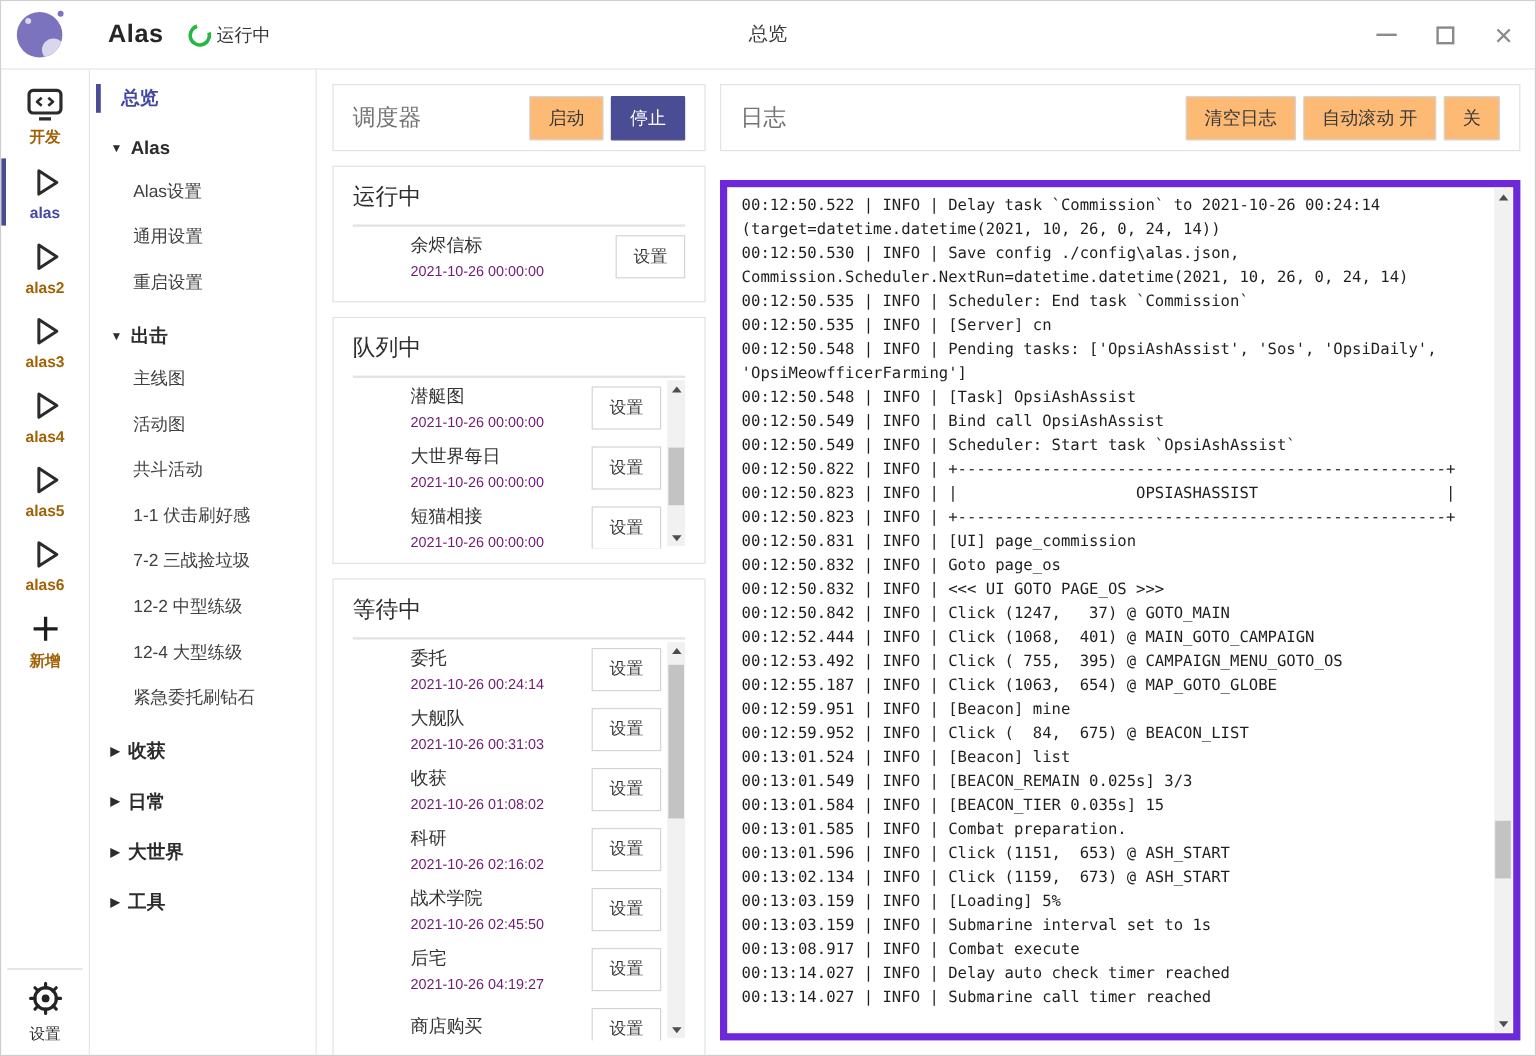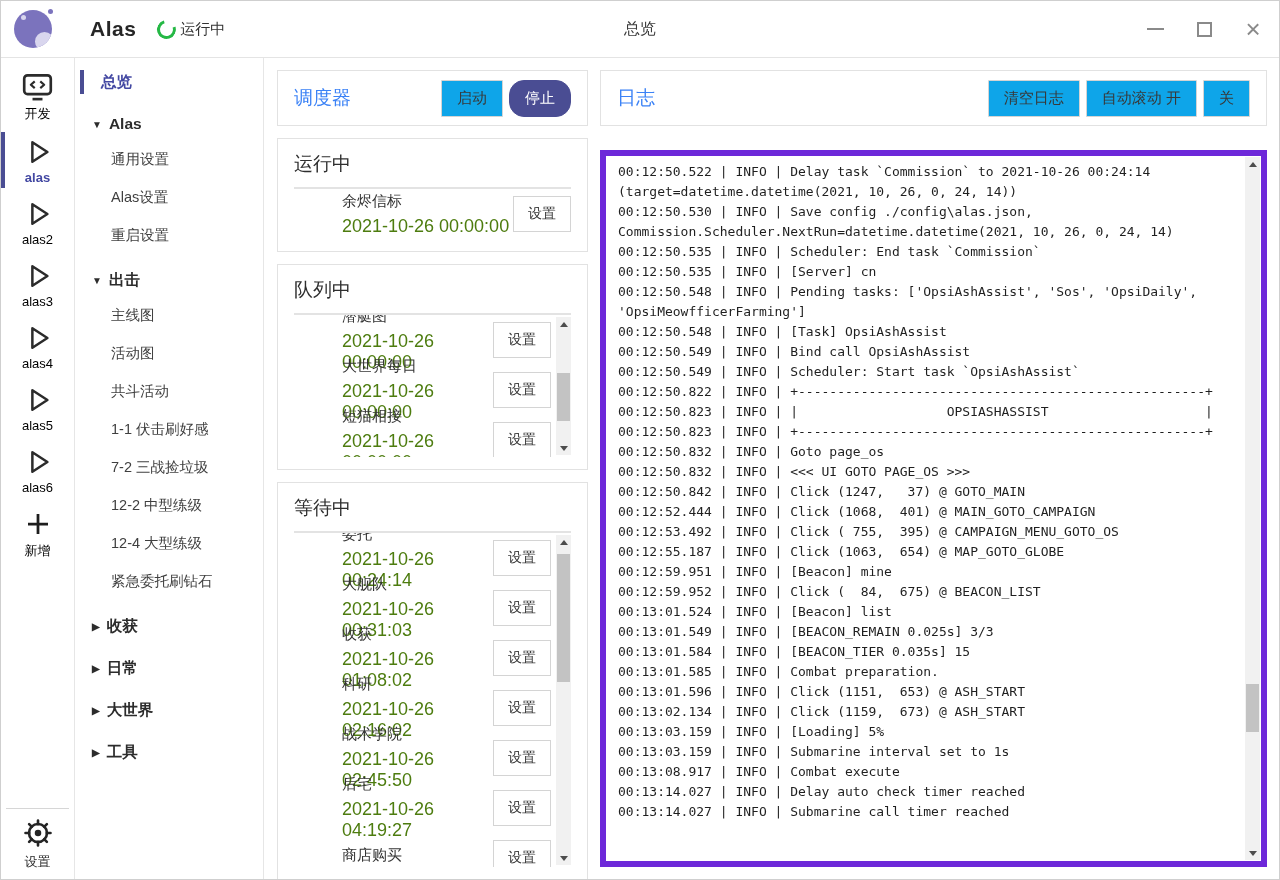--- a/index.html
+++ b/index.html
@@ -24,51 +24,51 @@
   .wc-min i { width:17px; height:2px; background:#8a8a8a; display:block; }
   .wc-max i { width:15px; height:15px; border:2px solid #8a8a8a; display:block; }
   .wc-close { font-size:26px; color:#8a8a8a; line-height:16px; font-weight:400; }
 
   .main { flex:1; display:flex; min-height:0; }
 
   
   .rail { width:74px; flex:0 0 74px; border-right:1px solid #e6e6e6; display:flex; flex-direction:column; align-items:stretch; padding-top:6px; }
   .rail-item { position:relative; display:flex; flex-direction:column; align-items:center; padding:7px 0 6px; cursor:pointer; }
   .rail-item .ric { height:32px; display:flex; align-items:center; justify-content:center; }
-  .rail-item .rlabel { font-size:13px; color:#000000; margin-top:2px; }
+  .rail-item .rlabel { font-size:13px; color:#a16207; margin-top:2px;font-weight:bold; }
   .rail-item.active::before { content:""; position:absolute; left:0; top:3px; bottom:3px; width:4px; background:#4a4d93; }
   .rail-item.active .rlabel { color:#4348a2; font-weight:bold; }
   .rail-spacer { flex:1; }
   .rail-settings { border-top:1px solid #d6d6d6; margin:0 5px; padding:9px 0 8px; display:flex; flex-direction:column; align-items:center; cursor:pointer; }
   .rail-settings .rlabel { font-size:13px; color:#2d2d2d; margin-top:1px; }
 
   
   .menu { width:189px; flex:0 0 189px; border-right:1px solid #e6e6e6; padding-top:8px; overflow:hidden; }
   .menu-overview { position:relative; height:32px; display:flex; align-items:center; padding-left:26px; font-size:15.5px; font-weight:600; color:#4348a2; cursor:pointer; }
   .menu-overview::before { content:""; position:absolute; left:5px; top:4px; bottom:4px; width:4px; background:#4a4d93; }
   .menu-group-header { margin-top:10px; height:32px; display:flex; align-items:center; padding-left:17px; font-size:15.5px; font-weight:600; color:#2c2c2c; cursor:pointer; }
   .menu-group-header .tri { font-size:10px; margin-right:7px; color:#2c2c2c; }
   .menu-sub-item { height:38px; display:flex; align-items:center; padding-left:36px; font-size:14.5px; color:#3f3f3f; cursor:pointer; }
 
   
   .col-mid { width:336px; flex:0 0 336px; padding:12px 12px 0 13px; }
   .panel { border:1px solid #e2e2e2; background:#fff; margin-bottom:12px; }
   .panel-row-head { height:56px; display:flex; align-items:center; padding:0 16px; }
-  .panel-title { font-size:19px; color:#3b82f6; flex:1; }
-  .btn { border:1px solid #d4d4d4; background:#0ea5e9; color:#383838; font-size:15px; padding:8px 15px; font-family:inherit; cursor:pointer; border-radius:1px; }
+  .panel-title { font-size:19px; color:#737373; flex:1; }
+  .btn { border:1px solid #d4d4d4; background:#fdba74; color:#383838; font-size:15px; padding:8px 15px; font-family:inherit; cursor:pointer; border-radius:1px; }
   .btn + .btn { margin-left:6px; }
-  .btn.primary { background:#4a4d93; border-color:#4a4d93; color:#fff;border-radius:15px; }
+  .btn.primary { background:#4a4d93; border-color:#4a4d93; color:#fff; }
   .panel-body { padding:12px 16px 12px 16px; }
   .panel-body h2 { font-size:19px; font-weight:normal; color:#2e2e2e; padding-bottom:10px; border-bottom:2px solid #e3e3e3; }
   .task-list { position:relative;margin-left:48px; }
   .task-list.scrolly { overflow:hidden; padding-right:20px; }
   .task-row { display:flex; align-items:center; height:50px; }
   .task-info { flex:1; min-width:0; }
   .task-name { font-size:15px; color:#333; }
-  .task-time { font-size:18px; color:#4d7c0f; margin-top:5px; }
+  .task-time { font-size:12px; color:#701a75; margin-top:5px; }
   .btn-small { border:1px solid #d4d4d4; background:#fff; color:#383838; font-size:14px; padding:8px 14px; font-family:inherit; cursor:pointer; }
   .list-clip { overflow:hidden; position:relative; }
 
   
   .sbar { position:absolute; right:0; top:2px; bottom:2px; width:15px; background:#f1f1f1; display:flex; flex-direction:column; }
   .sb-arrow { height:14px; flex:0 0 14px; display:flex; align-items:center; justify-content:center; cursor:pointer; }
   .sb-arrow.up::after { content:""; border-left:4px solid transparent; border-right:4px solid transparent; border-bottom:5px solid #4d4d4d; }
   .sb-arrow.down::after { content:""; border-left:4px solid transparent; border-right:4px solid transparent; border-top:5px solid #4d4d4d; }
   .sb-track { flex:1; position:relative; }
   .sb-thumb { position:absolute; left:1px; right:1px; background:#c3c3c3; cursor:pointer; }
@@ -193,22 +193,22 @@
       </div>
     </div>
 
     <div class="menu">
       <div class="menu-overview">总览</div>
       <div id="menu-groups">
           <div class="menu-group-header">
             <span class="tri">▼</span>
             <span>Alas</span>
           </div>
+          <div class="menu-sub-item">Alas设置</div>
           <div class="menu-sub-item">通用设置</div>
-          <div class="menu-sub-item">Alas设置</div>
           <div class="menu-sub-item">重启设置</div>
           <div class="menu-group-header">
             <span class="tri">▼</span>
             <span>出击</span>
           </div>
           <div class="menu-sub-item">主线图</div>
           <div class="menu-sub-item">活动图</div>
           <div class="menu-sub-item">共斗活动</div>
           <div class="menu-sub-item">1-1 伏击刷好感</div>
           <div class="menu-sub-item">7-2 三战捡垃圾</div>
@@ -376,20 +376,21 @@
             <div class="log-line">00:12:50.530 | INFO | Save config ./config\alas.json, Commission.Scheduler.NextRun=datetime.datetime(2021, 10, 26, 0, 24, 14)</div>
             <div class="log-line">00:12:50.535 | INFO | Scheduler: End task `Commission`</div>
             <div class="log-line">00:12:50.535 | INFO | [Server] cn</div>
             <div class="log-line">00:12:50.548 | INFO | Pending tasks: ['OpsiAshAssist', 'Sos', 'OpsiDaily', 'OpsiMeowfficerFarming']</div>
             <div class="log-line">00:12:50.548 | INFO | [Task] OpsiAshAssist</div>
             <div class="log-line">00:12:50.549 | INFO | Bind call OpsiAshAssist</div>
             <div class="log-line">00:12:50.549 | INFO | Scheduler: Start task `OpsiAshAssist`</div>
             <div class="log-line">00:12:50.822 | INFO | +----------------------------------------------------+</div>
             <div class="log-line">00:12:50.823 | INFO | |                   OPSIASHASSIST                    |</div>
             <div class="log-line">00:12:50.823 | INFO | +----------------------------------------------------+</div>
+            <div class="log-line">00:12:50.831 | INFO | [UI] page_commission</div>
             <div class="log-line">00:12:50.832 | INFO | Goto page_os</div>
             <div class="log-line">00:12:50.832 | INFO | &lt;&lt;&lt; UI GOTO PAGE_OS &gt;&gt;&gt;</div>
             <div class="log-line">00:12:50.842 | INFO | Click (1247,   37) @ GOTO_MAIN</div>
             <div class="log-line">00:12:52.444 | INFO | Click (1068,  401) @ MAIN_GOTO_CAMPAIGN</div>
             <div class="log-line">00:12:53.492 | INFO | Click ( 755,  395) @ CAMPAIGN_MENU_GOTO_OS</div>
             <div class="log-line">00:12:55.187 | INFO | Click (1063,  654) @ MAP_GOTO_GLOBE</div>
             <div class="log-line">00:12:59.951 | INFO | [Beacon] mine</div>
             <div class="log-line">00:12:59.952 | INFO | Click (  84,  675) @ BEACON_LIST</div>
             <div class="log-line">00:13:01.524 | INFO | [Beacon] list</div>
             <div class="log-line">00:13:01.549 | INFO | [BEACON_REMAIN 0.025s] 3/3</div>

